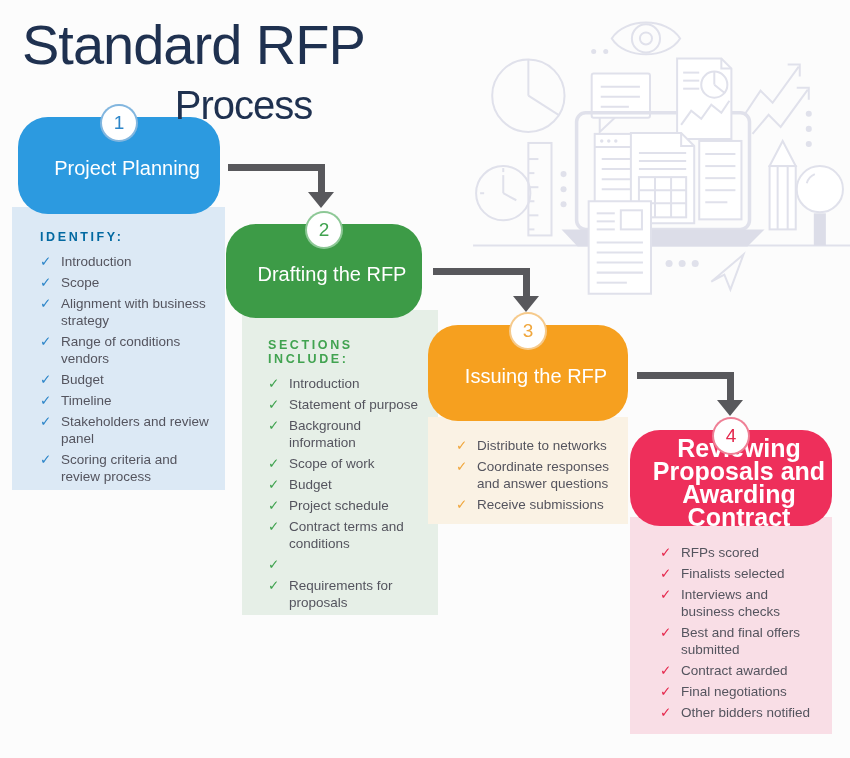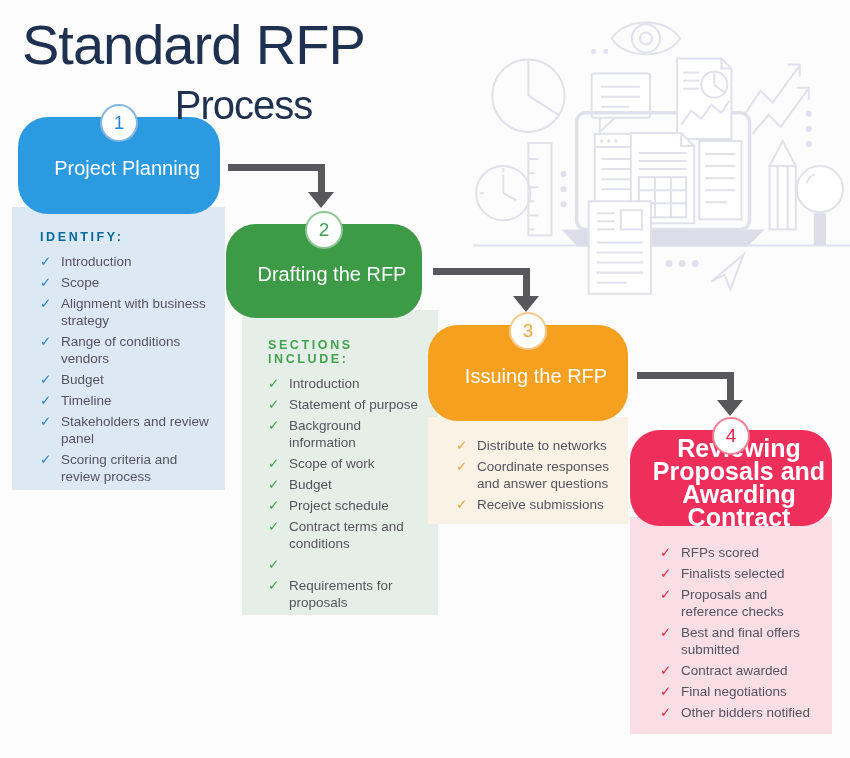--- a/index.html
+++ b/index.html
@@ -355,21 +355,21 @@
           <li class="item">
             <span class="check" style="color: rgb(229, 41, 78);">✓</span>
             <span class="item-text">RFPs scored</span>
           </li>
           <li class="item">
             <span class="check" style="color: rgb(229, 41, 78);">✓</span>
             <span class="item-text">Finalists selected</span>
           </li>
           <li class="item">
             <span class="check" style="color: rgb(229, 41, 78);">✓</span>
-            <span class="item-text">Proposals and reference checks</span>
+            <span class="item-text">Interviews and business checks</span>
           </li>
           <li class="item">
             <span class="check" style="color: rgb(229, 41, 78);">✓</span>
             <span class="item-text">Best and final offers submitted</span>
           </li>
           <li class="item">
             <span class="check" style="color: rgb(229, 41, 78);">✓</span>
             <span class="item-text">Contract awarded</span>
           </li>
           <li class="item">

